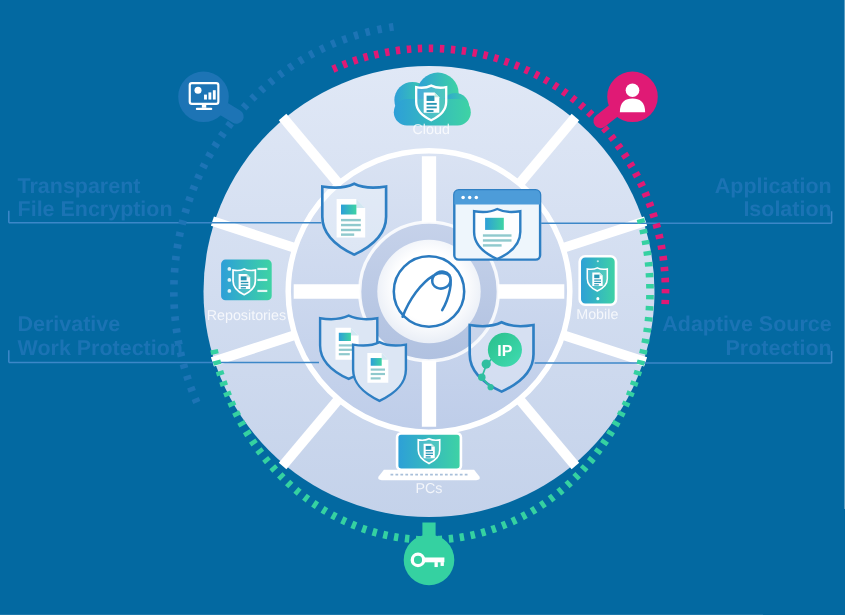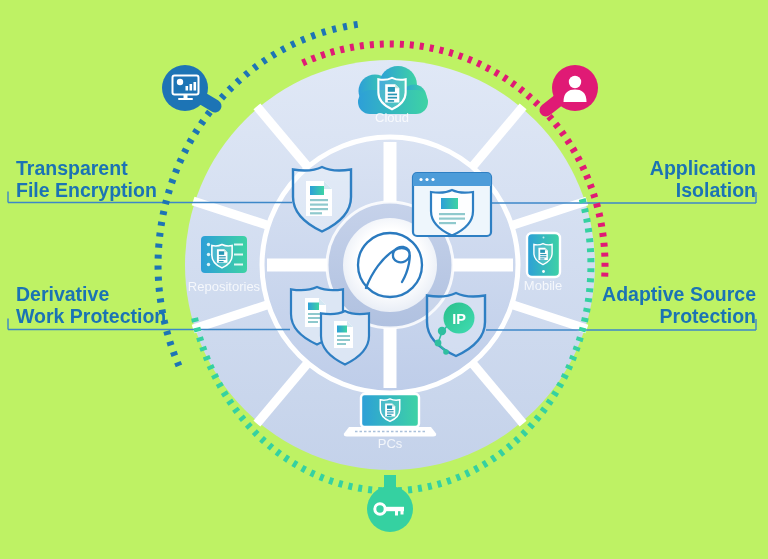--- a/index.html
+++ b/index.html
@@ -1,16 +1,16 @@
 <!DOCTYPE html>
 <html><head>
 <meta charset="utf-8">
 <style>
   html,body{margin:0;padding:0;background:#ffffff;}
-  .stage{position:relative;width:768px;height:559px;background:#bef264;overflow:hidden;
+  .stage{position:relative;width:768px;height:559px;background:#0369a1;overflow:hidden;
          font-family:"Liberation Sans", sans-serif;}
   svg{display:block;}
   text{font-family:"Liberation Sans", sans-serif;}
   .outer-label{font-size:19.5px;font-weight:bold;fill:#1b73b4;}
   .ring-label{font-size:13px;fill:rgba(255,255,255,0.78);}
   .ip-text{font-size:14.5px;font-weight:bold;fill:#ffffff;}
 </style>
 </head>
 <body>
 

